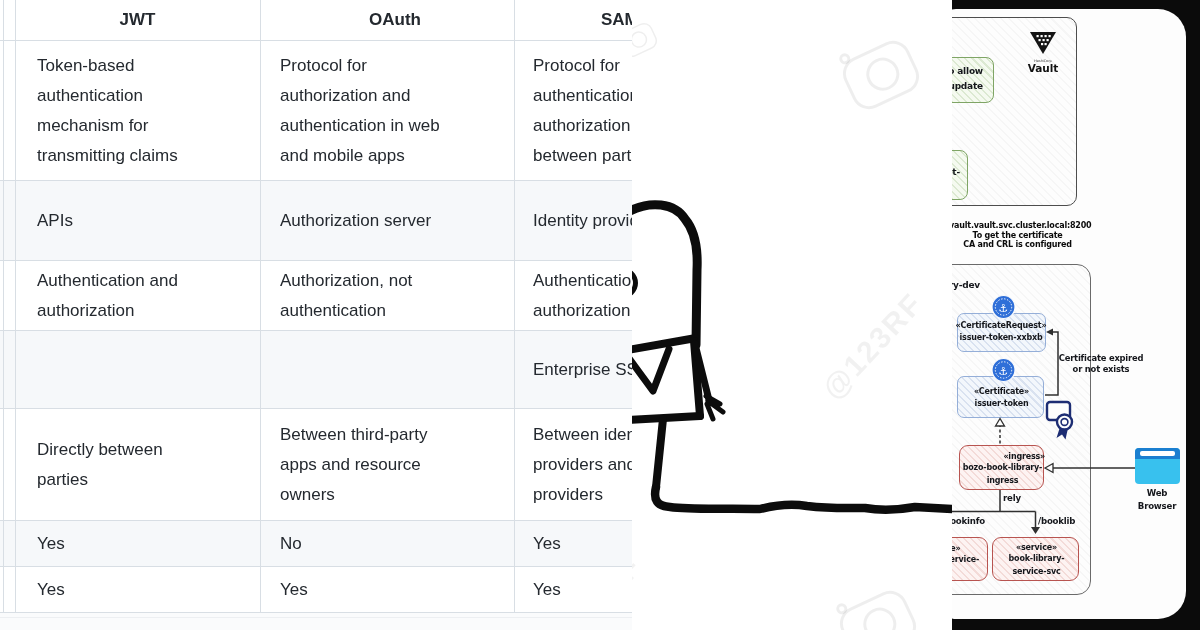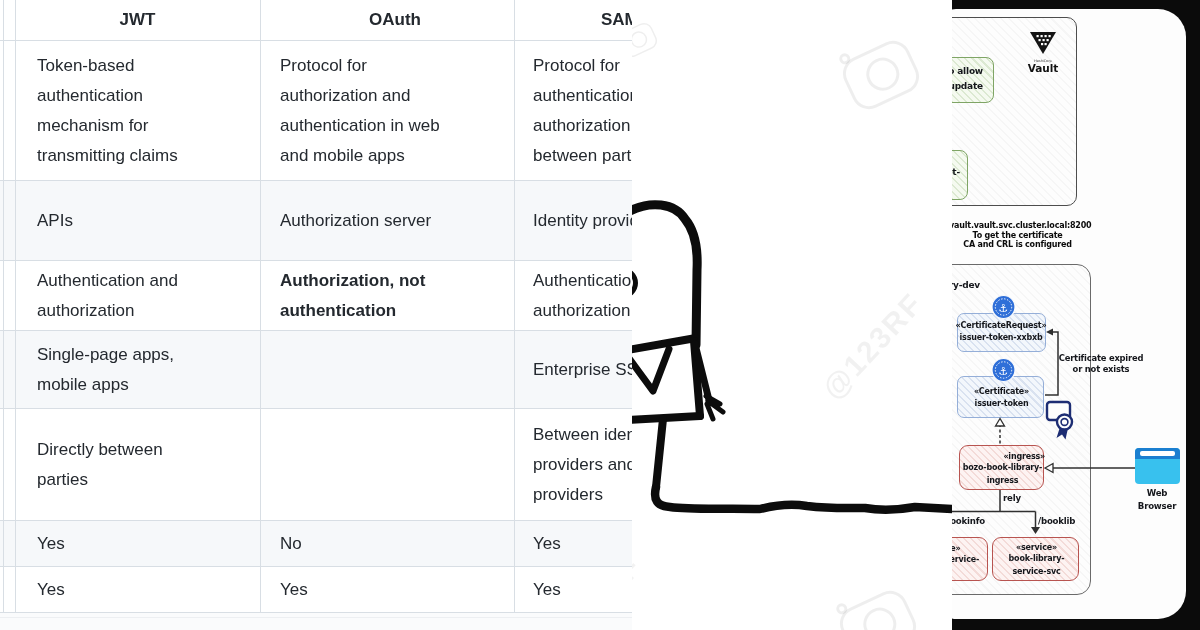--- a/index.html
+++ b/index.html
@@ -69,35 +69,36 @@
 
   <div class="trow alt" style="top:181px;height:80px;">
     <div class="tcell" style="left:37px;width:185px;">APIs</div>
     <div class="tcell" style="left:280px;width:215px;">Authorization server</div>
     <div class="tcell" style="left:533px;width:190px;">Identity provider</div>
   </div>
 
   <div class="trow" style="top:261px;height:70px;">
     <div class="tcell" style="left:37px;width:185px;">Authentication and
 authorization</div>
-    <div class="tcell" style="left:280px;width:215px;font-weight:bold;">Authorization, not
+    <div class="tcell" style="left:280px;width:215px;">Authorization, not
 authentication</div>
     <div class="tcell" style="left:533px;width:190px;">Authentication and
 authorization</div>
   </div>
 
   <div class="trow alt" style="top:331px;height:78px;">
-    <div class="tcell" style="left:37px;width:185px;">Single-page apps,
-mobile apps</div>
     <div class="tcell" style="left:533px;width:190px;">Enterprise SSO</div>
   </div>
 
   <div class="trow" style="top:409px;height:112px;">
     <div class="tcell" style="left:37px;width:185px;">Directly between
 parties</div>
+    <div class="tcell" style="left:280px;width:215px;">Between third-party
+apps and resource
+owners</div>
     <div class="tcell" style="left:533px;width:190px;">Between identity
 providers and service
 providers</div>
   </div>
 
   <div class="trow alt" style="top:521px;height:46px;">
     <div class="tcell" style="left:37px;width:185px;">Yes</div>
     <div class="tcell" style="left:280px;width:215px;">No</div>
     <div class="tcell" style="left:533px;width:190px;">Yes</div>
   </div>

